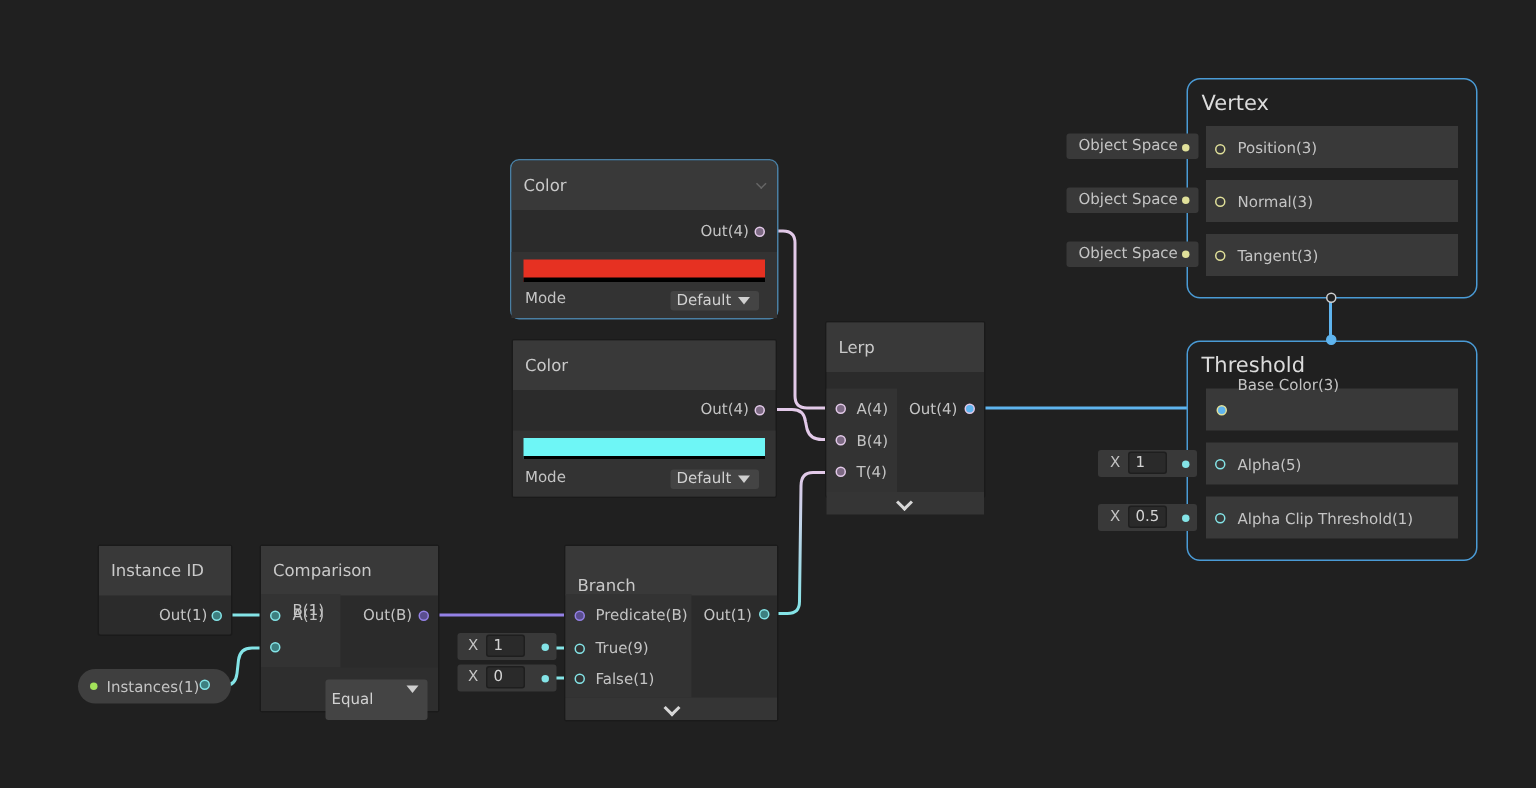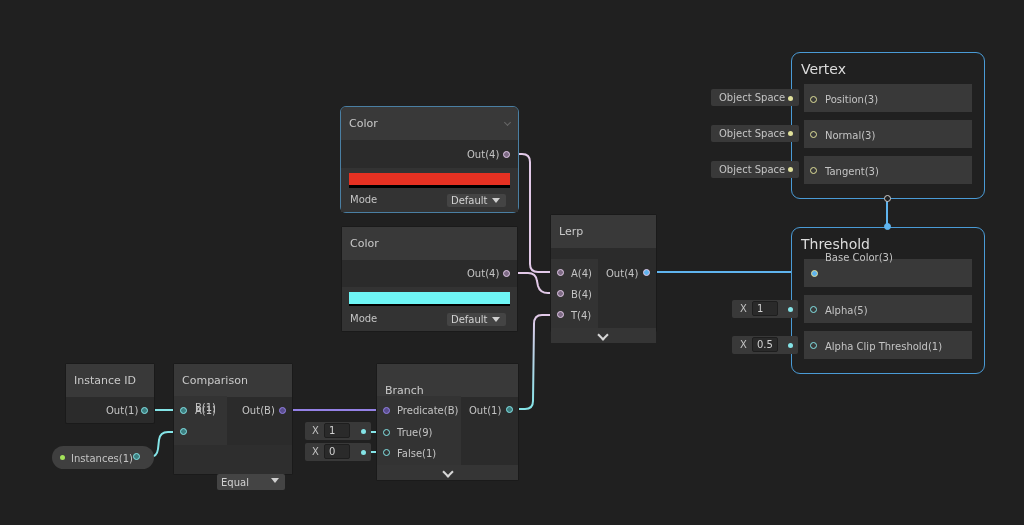--- a/index.html
+++ b/index.html
@@ -173,21 +173,21 @@
   </div>
 </div>
 <div class="abs" style="left:174px;top:396px;width:53px;height:49px;background:#333;"></div>
 <div class="abs" style="left:174px;top:445px;width:118px;height:29px;background:#2e2e2e;"></div>
 <div class="port" style="left:180px;top:407px;border:1.5px solid #84e4e7;background:#3d7f80;"></div>
 <div class="lbl" style="left:195px;top:405px;">A(1)</div>
 <div class="port" style="left:180px;top:428px;border:1.5px solid #84e4e7;background:#3d7f80;"></div>
 <div class="lbl" style="left:195px;top:402px;">B(1)</div>
 <div class="lbl" style="left:242px;top:405px;">Out(B)</div>
 <div class="port" style="left:279px;top:407px;border:1.5px solid #9481e6;background:#5a4e8f;"></div>
-<div class="dd" style="left:217px;top:453px;width:68px;height:16px;margin-top:21px;">
+<div class="dd" style="left:217px;top:453px;width:68px;height:27px;">
   <span>Equal</span>
     <span class="arrow"></span>
 </div>
 
 <div class="node" style="left:376px;top:363px;width:143px;height:118px;">
   <div class="nhead" style="height:33px;align-items:flex-end;">
     <span>Branch</span>
   </div>
 </div>
 <div class="abs" style="left:377px;top:396px;width:84px;height:69px;background:#333;"></div>

